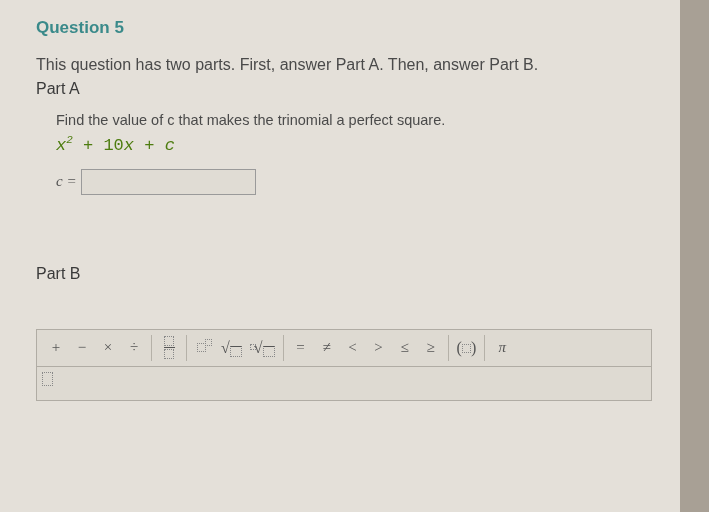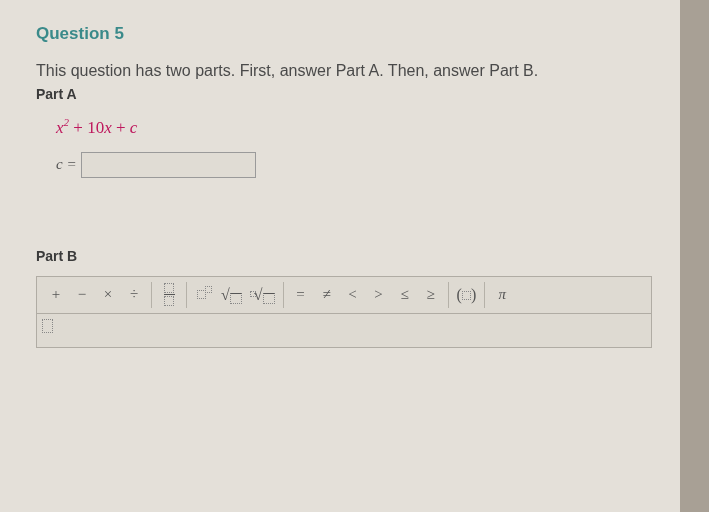--- a/index.html
+++ b/index.html
@@ -9,54 +9,54 @@
     font-family: Arial, Helvetica, sans-serif;
     background: #a8a095;
     width: 709px;
     height: 512px;
     overflow: hidden;
   }
   .page {
     background: #e4e0d9;
     width: 680px;
     height: 512px;
-    padding: 24px 28px 0 36px;
+    padding: 18px 28px 0 36px;
     position: relative;
   }
   .q-title {
     color: #3a8a8a;
     font-weight: bold;
     font-size: 17px;
     margin-bottom: 18px;
   }
   .instr {
     color: #4a4a4a;
     font-size: 16px;
     margin-bottom: 6px;
   }
   .part-label {
     color: #3a3a3a;
-    font-weight: bold;
-    font-size: 14px;
+    font-weight: normal;
+    font-size: 16px;
     margin-bottom: 14px;
   }
   .part-a-body {
     padding-left: 20px;
     margin-bottom: 70px;
   }
   .prompt {
     color: #4a4a4a;
     font-size: 14.5px;
     margin-bottom: 6px;
   }
   .math {
-    font-family: Liberation Serif, serif;
+    font-family: Liberation Mono, monospace;
     font-style: italic;
     font-size: 17px;
-    color: #be185d;
+    color: #4d7c0f;
     margin-bottom: 14px;
   }
   .math .sup { font-size: 11px; vertical-align: super; }
   .math .op { font-style: normal; }
   .ans-row {
     display: flex;
     align-items: center;
     gap: 4px;
   }
   .c-equals {
@@ -66,21 +66,21 @@
     color: #555;
   }
   .ans-input {
     width: 175px;
     height: 26px;
     border: 1px solid #9a9a9a;
     background: #e0dcd4;
     padding: 2px 4px;
     font-size: 14px;
   }
-  .part-b-body { margin-bottom: 12px; }
+  .part-b-body { margin-bottom: 46px; }
   .toolbar {
     border: 1px solid #b0aca4;
     background: #dedad2;
     height: 38px;
     display: flex;
     align-items: center;
     padding: 0 6px;
     gap: 0;
     font-family: 'Times New Roman', serif;
     font-size: 15px;
@@ -161,20 +161,21 @@
 <body>
 
 <div class="page">
 
   <div class="q-title">Question 5</div>
 
   <div class="instr">This question has two parts. First, answer Part A. Then, answer Part B.</div>
   <div class="part-label">Part A</div>
 
   <div class="part-a-body">
+    <div class="prompt">Find the value of c that makes the trinomial a perfect square.</div>
     <div class="math" id="expr">x<span class="sup">2</span> <span class="op">+ 10</span>x <span class="op">+</span> c</div>
     <div class="ans-row">
       <span class="c-equals">c =</span>
       <input class="ans-input" type="text" value="" style="">
     </div>
   </div>
 
   <div class="part-b-body">
     <div class="part-label" style="margin-bottom:10px">Part B</div>
   </div>

